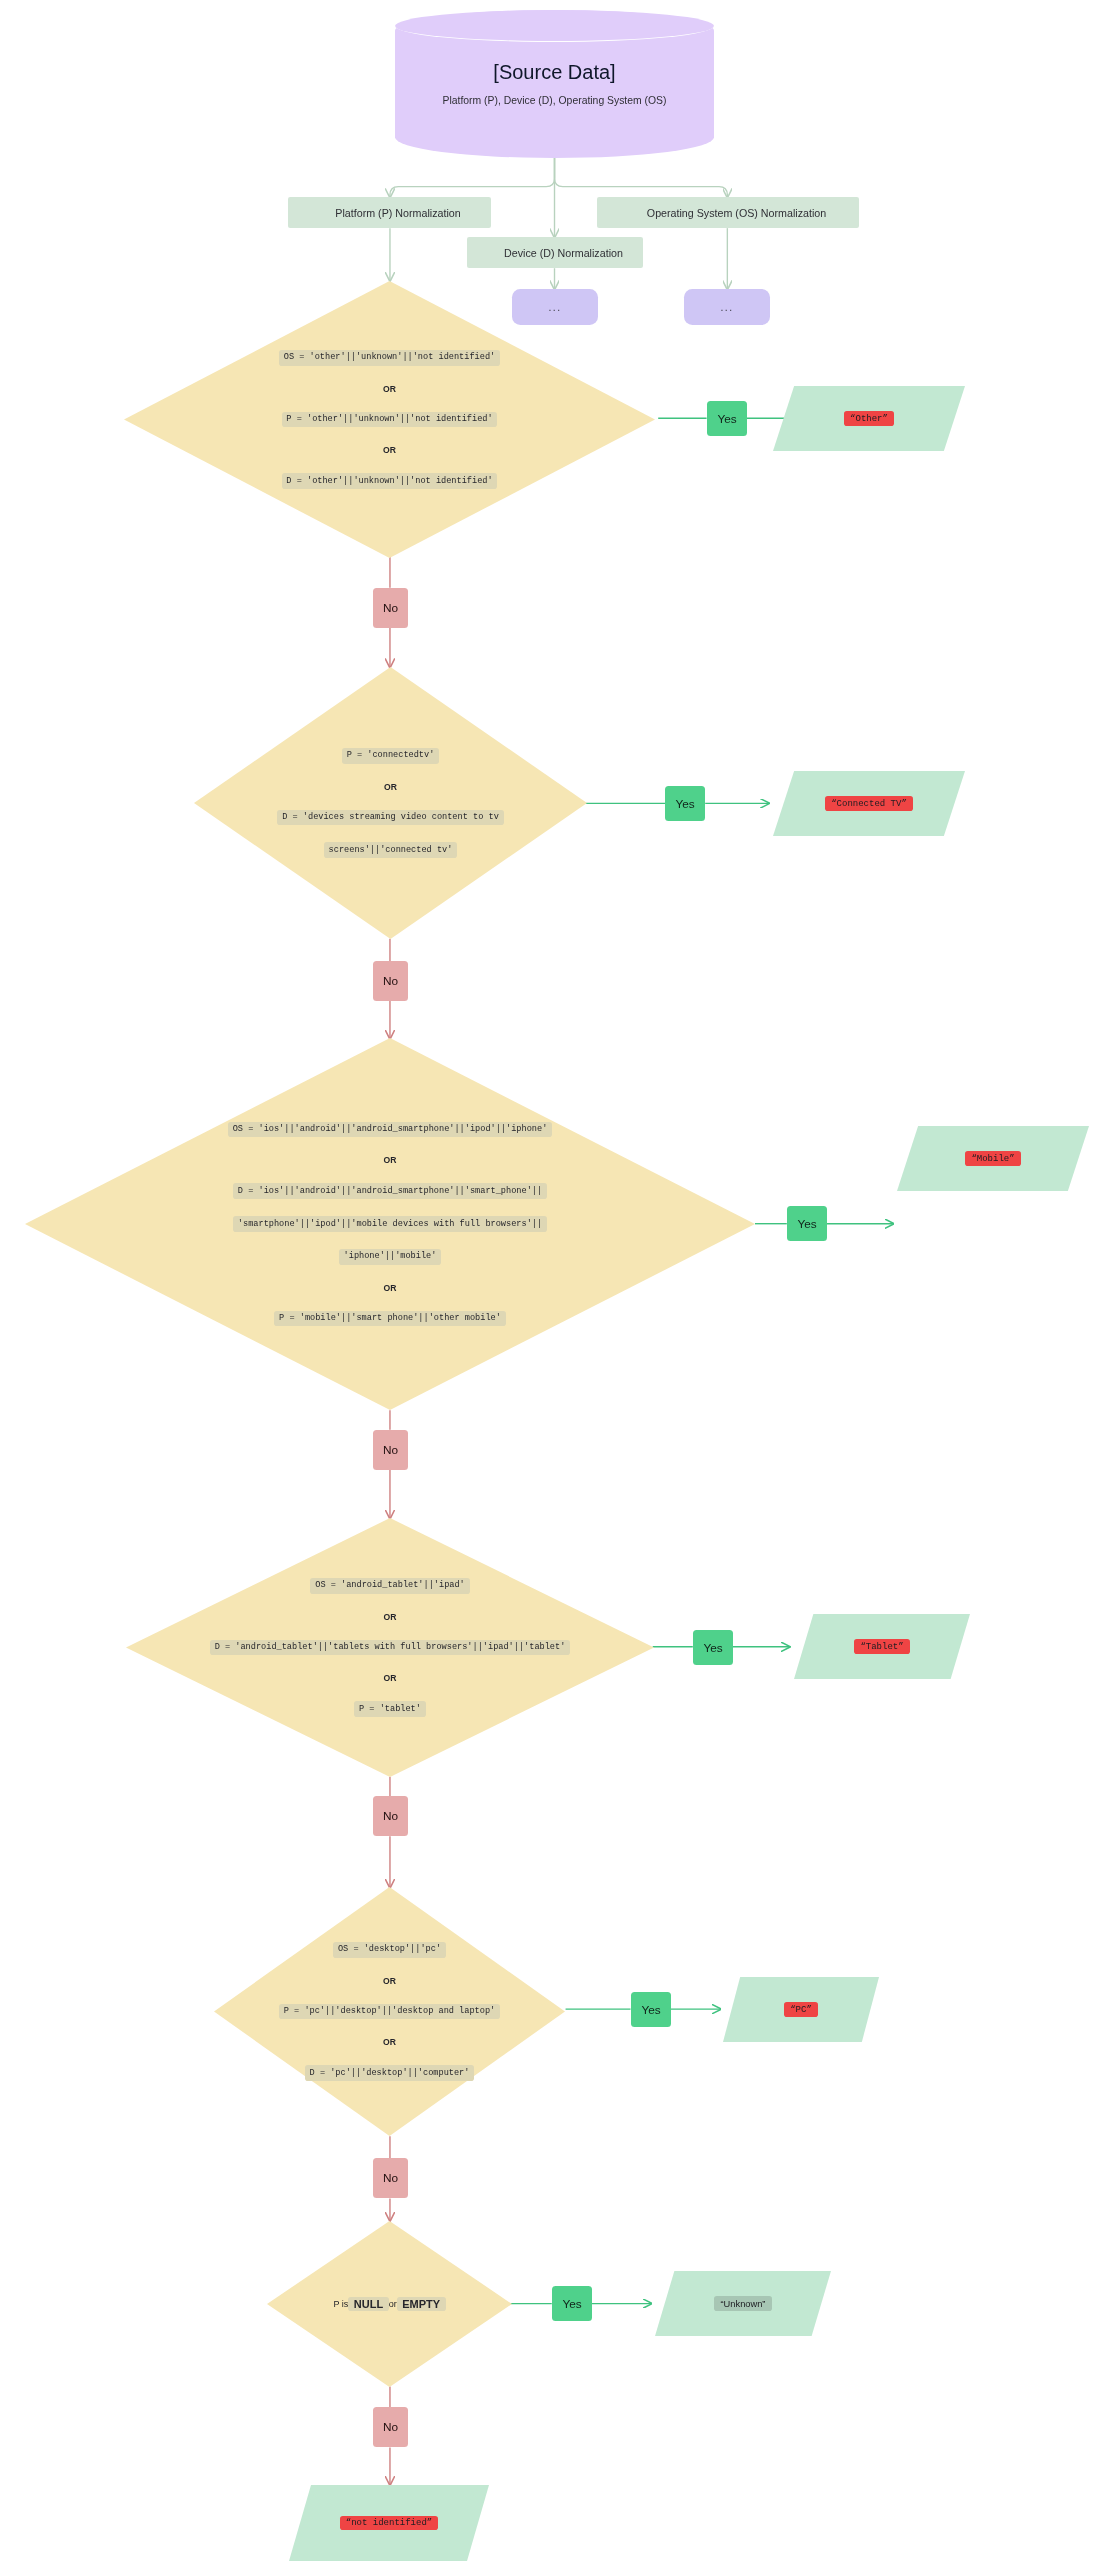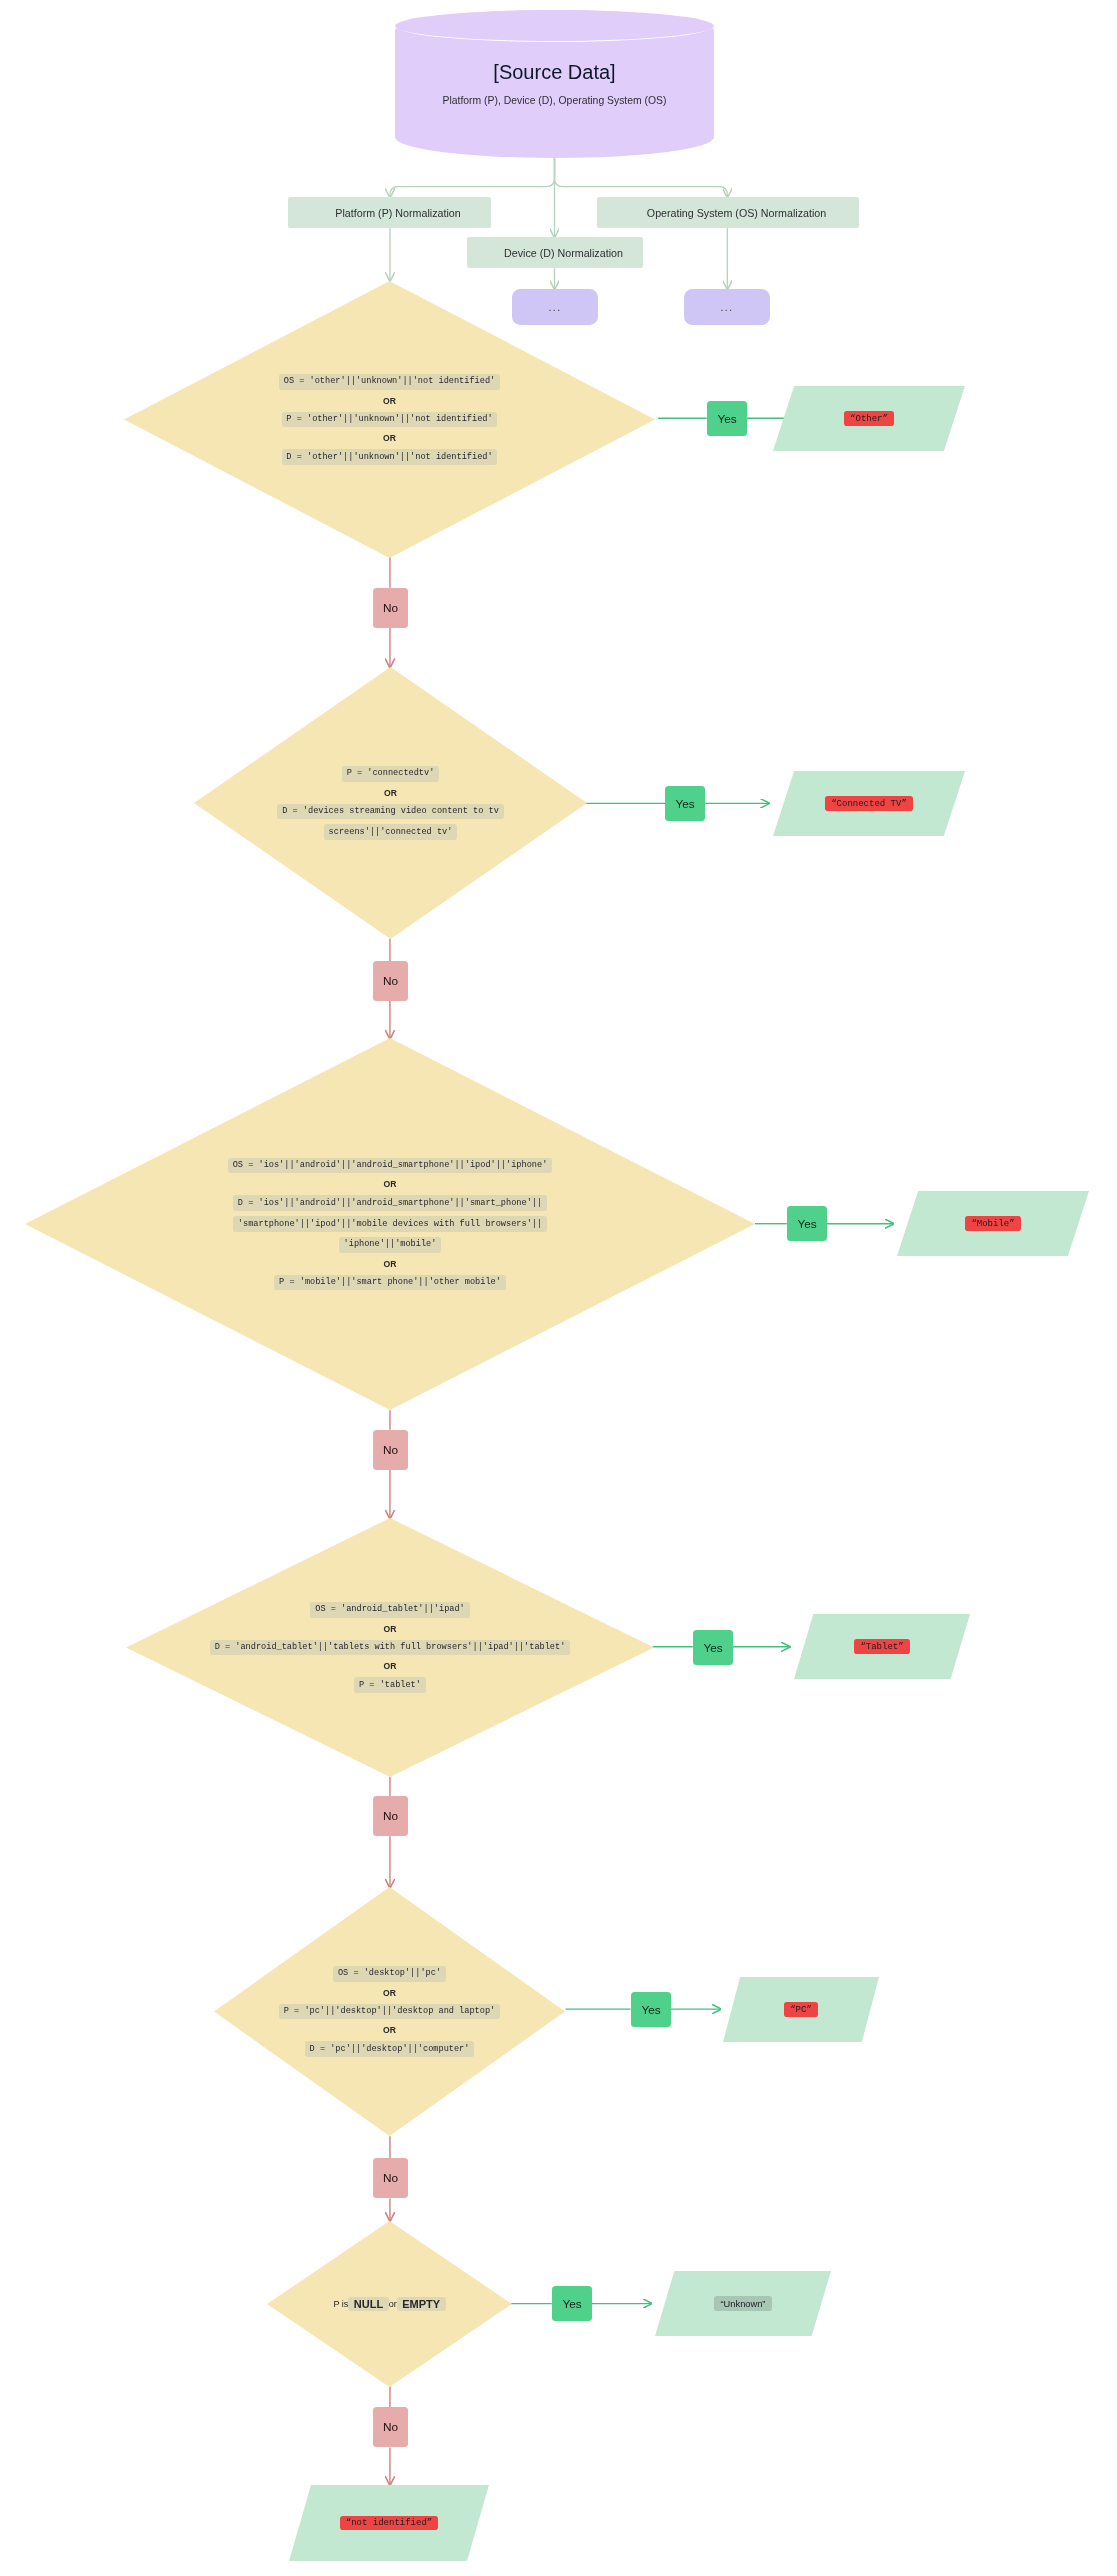--- a/index.html
+++ b/index.html
@@ -70,21 +70,21 @@
   
   .diamond-wrap { position:absolute; }
   .diamond {
     position:absolute; left:0; top:0; width:100%; height:100%;
     background:#F6E6B4;
     clip-path: polygon(50% 0%, 100% 50%, 50% 100%, 0% 50%);
   }
   .diamond-label {
     position:absolute; left:0; top:0; width:100%; height:100%;
     display:flex; flex-direction:column; align-items:center; justify-content:center;
-    gap:5px;
+    gap:17px;
     z-index:2;
   }
   .code {
     font-family:"Liberation Mono", monospace;
     background:#DED7B4;
     color:#26262b;
     border-radius:2.8px;
     padding:1.4px 4.8px;
     font-size:8.6px;
     white-space:nowrap;
@@ -295,21 +295,21 @@
       <div class="code">D = 'ios'||'android'||'android_smartphone'||'smart_phone'||</div>
       <div class="code">'smartphone'||'ipod'||'mobile devices with full browsers'||</div>
       <div class="code">'iphone'||'mobile'</div>
       <div class="orword">OR</div>
       <div class="code">P = 'mobile'||'smart phone'||'other mobile'</div>
     </div>
   </div>
   <div class="node yes" style="left:787px; top:1206px; width:40px; height:35px;">
     <span>Yes</span>
   </div>
-  <div class="outwrap" style="left:897px; top:1191px; width:192px; height:65px;">
+  <div class="outwrap" style="left:897px; top:1126px; width:192px; height:65px;">
     <div class="out"></div>
     <div class="out-label">
       <span class="outcode">“Mobile”</span>
     </div>
   </div>
   <div class="node no" style="left:373px; top:1430px; width:35px; height:40px;">
     <span>No</span>
   </div>
 
   <div class="diamond-wrap" style="left:126px; top:1518px; width:528px; height:259px;">

